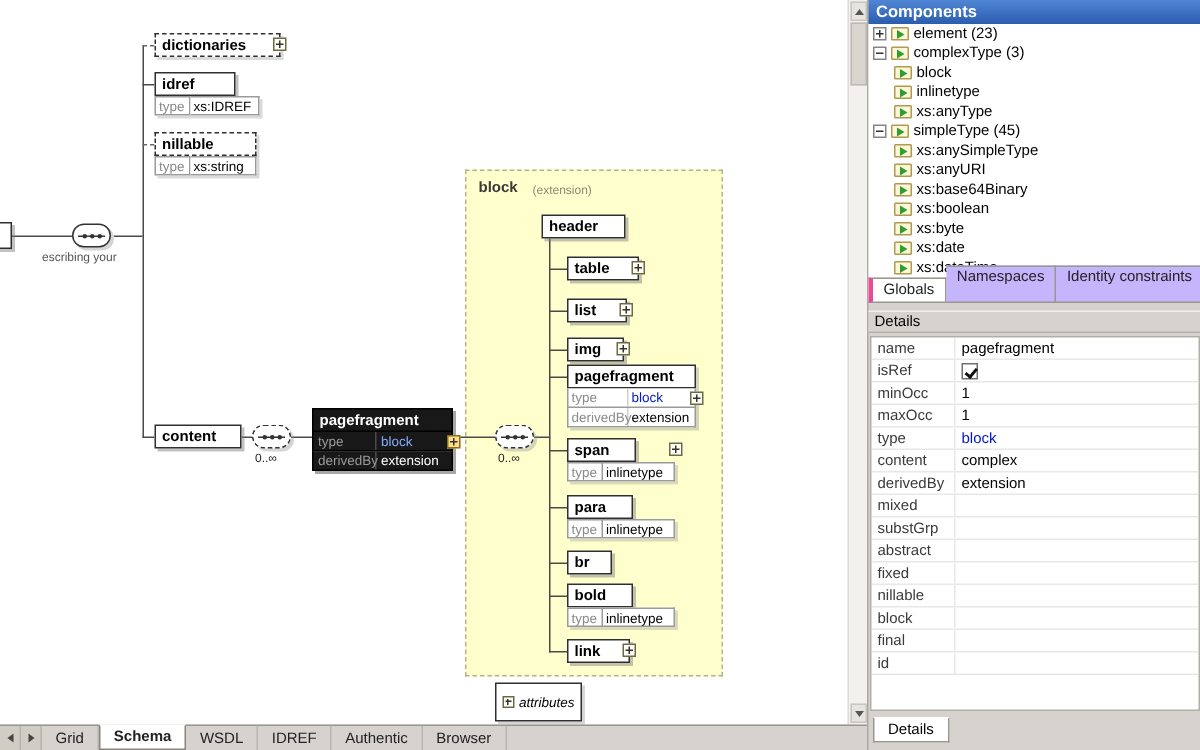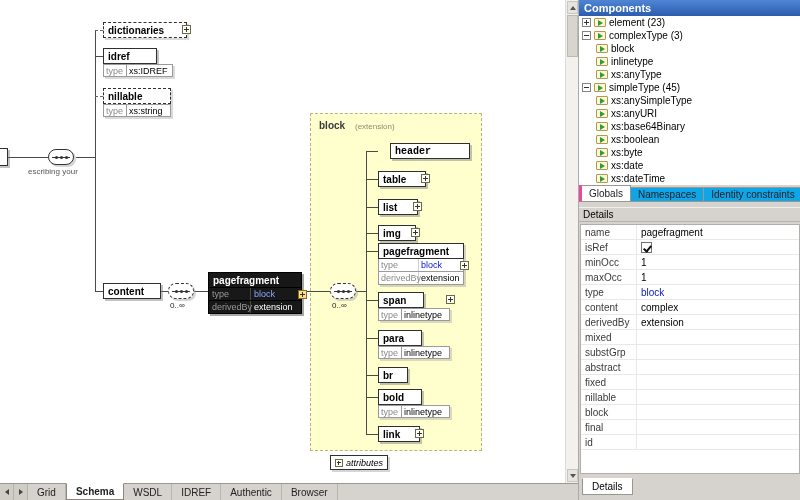--- a/index.html
+++ b/index.html
@@ -36,21 +36,21 @@
   .selnode .row .v {flex:1;display:flex;align-items:center;padding:0 3px;color:#fff;}
   .selnode .row .v.blue {color:#86aaff;}
   .node {position:absolute;box-shadow:2px 2px 0 rgba(150,150,150,.4);}
   .node .hdr {background:#fff;border:1px solid #2f2f2f;color:#000;font-size:10px;font-weight:bold;height:16px;display:flex;align-items:center;padding:0 4px;white-space:nowrap;}
   .node .row {display:flex;height:13px;font-size:9px;background:#fff;border:1px solid #9a9a9a;border-top:none;white-space:nowrap;}
   .node .row .k {width:40px;color:#8a8a8a;display:flex;align-items:center;padding:0 2px;border-right:1px solid #d0d0d0;}
   .node .row .v {flex:1;display:flex;align-items:center;padding:0 2px;color:#000;}
   .node .row .v.blue {color:#0018c8;}
   .ann {position:absolute;font-size:8px;color:#555;white-space:nowrap;}
   .attrbox {position:absolute;background:#fff;border:1px solid #2f2f2f;box-shadow:2px 2px 0 rgba(150,150,150,.4);
-            display:flex;align-items:center;gap:3px;padding:1px 4px;height:15px;font-size:9px;font-style:italic;color:#000;}
+            display:flex;align-items:center;gap:3px;padding:12px 4px;height:15px;font-size:9px;font-style:italic;color:#000;}
   .plusinline {width:8px;height:8px;border:1px solid #6a6a4a;background:#fffef2;position:relative;flex:none;}
   .plusinline::before {content:"";position:absolute;left:1px;right:1px;top:2px;height:1px;background:#333;}
   .plusinline::after {content:"";position:absolute;top:1px;bottom:1px;left:2px;width:1px;background:#333;}
 
   
   #vscroll {position:absolute;left:565px;top:0;width:13px;height:483px;background:#f2f1ee;border-left:1px solid #dcdcdc;}
   .sbtn {position:absolute;left:1px;width:11px;height:13px;background:#e6e4df;border:1px solid #c9c6c0;display:flex;align-items:center;justify-content:center;}
   .tri-up {width:0;height:0;border-left:3px solid transparent;border-right:3px solid transparent;border-bottom:4px solid #555;}
   .tri-down {width:0;height:0;border-left:3px solid transparent;border-right:3px solid transparent;border-top:4px solid #555;}
   .tri-left {width:0;height:0;border-top:3px solid transparent;border-bottom:3px solid transparent;border-right:4px solid #444;}
@@ -63,21 +63,21 @@
                color:#fff;font-size:11px;font-weight:bold;display:flex;align-items:center;padding:0 5px;}
   #comp-tree {position:absolute;left:0;top:16px;width:222px;height:169px;background:#fff;overflow:hidden;}
   .crow {height:13px;display:flex;align-items:center;gap:3px;font-size:10px;color:#000;padding-left:3px;white-space:nowrap;}
   .crow.child {padding-left:17px;}
   .exp {width:9px;height:9px;border:1px solid #848484;background:#fff;position:relative;flex:none;}
   .exp::before {content:"";position:absolute;left:1px;right:1px;top:3px;height:1px;background:#333;}
   .exp.plus::after {content:"";position:absolute;top:1px;bottom:1px;left:3px;width:1px;background:#333;}
   .ticon {width:12px;height:9px;border:1px solid #b09a50;background:#fdf6d8;position:relative;flex:none;border-radius:1px;}
   .ticon::after {content:"";position:absolute;left:3px;top:1px;width:0;height:0;border-top:3px solid transparent;border-bottom:3px solid transparent;border-left:5px solid #2e9e2e;}
   #comp-tabs {position:absolute;left:0;top:185px;width:222px;height:17px;background:#d6d3ce;display:flex;align-items:flex-end;}
-  .ctab {height:15px;line-height:14px;padding:0 7px;font-size:10px;color:#222;border:1px solid #9a978f;border-left:none;background:#0ea5e9;white-space:nowrap;}
+  .ctab {height:25px;line-height:14px;padding:0 7px;font-size:10px;color:#222;border:1px solid #9a978f;border-left:none;background:#c4b5fd;white-space:nowrap;}
   .ctab:first-child {border-left:3px solid #ec4899;}
   .ctab.active {background:#fff;height:17px;line-height:16px;}
   #details-hdr {position:absolute;left:0;top:207px;width:222px;height:15px;background:#d6d3ce;font-size:10px;color:#000;
                 display:flex;align-items:center;padding:0 4px;border-top:1px solid #efefec;border-bottom:1px solid #b5b2ab;}
   #propgrid {position:absolute;left:1px;top:224px;width:220px;height:250px;background:#fff;border:1px solid #b2afa8;overflow:hidden;}
   .prow {display:flex;height:15px;border-bottom:1px solid #e8e8e8;}
   .prow .pk {width:56px;padding:0 4px;font-size:10px;color:#3a3a3a;display:flex;align-items:center;border-right:1px solid #e8e8e8;}
   .prow .pv {flex:1;padding:0 4px;font-size:10px;color:#000;display:flex;align-items:center;}
   .pv.blue {color:#0018c8;}
   .cb {width:11px;height:11px;border:1px solid #707070;background:#fff;position:relative;}
@@ -168,21 +168,21 @@
   </div>
   <div class="plusbox yellow" style="left:298px;top:290px;"></div>
 
   <div class="seq dashed" style="left:330px;top:283px;">
       <i></i>
       <i></i>
       <i></i>
     </div>
   <div class="occurs" style="left:332px;top:301px;">0..∞</div>
 
-  <div class="ebox" style="left:390px;top:143px;width:80px;font-family:Liberation Mono, monospace;">header</div>
+  <div class="ebox" style="left:361px;top:143px;width:56px;">header</div>
 
   <div class="ebox" style="left:378px;top:171px;width:48px;">table</div>
   <div class="plusbox" style="left:421px;top:174px;"></div>
 
   <div class="ebox" style="left:378px;top:199px;width:40px;">list</div>
   <div class="plusbox" style="left:413px;top:202px;"></div>
 
   <div class="ebox" style="left:378px;top:225px;width:38px;">img</div>
   <div class="plusbox" style="left:411px;top:228px;"></div>
 

